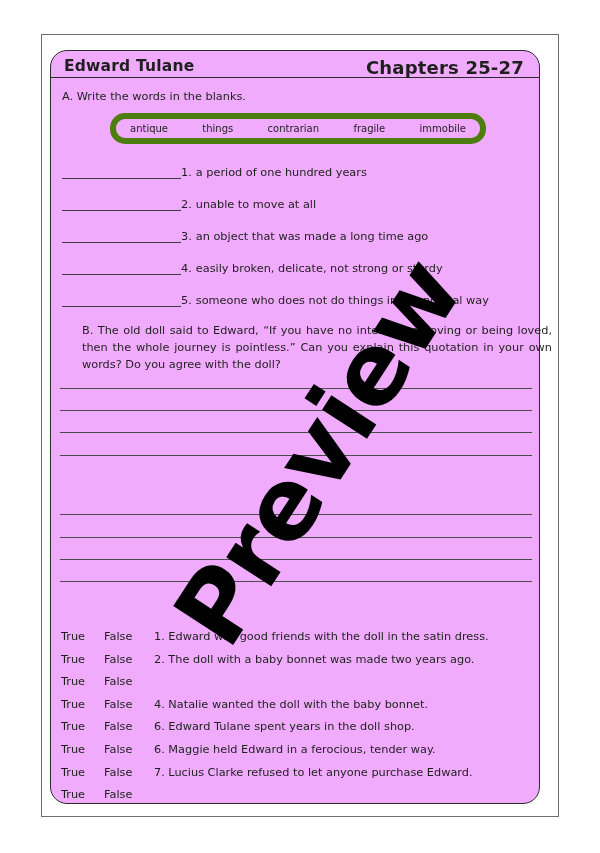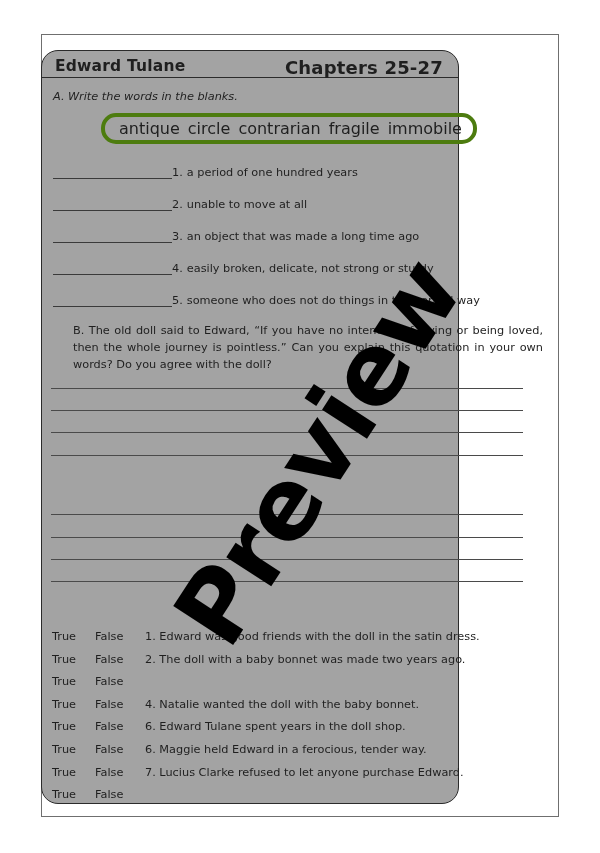--- a/index.html
+++ b/index.html
@@ -6,42 +6,42 @@
   .page {
     position:relative; width:600px; height:853px; background:#ffffff;
     font-family:"DejaVu Sans","Liberation Sans",sans-serif; color:#1f1f1f;
     overflow:hidden;
   }
   .outer-border {
     position:absolute; left:41px; top:34px; width:518px; height:783px;
     border:1px solid #6f6f6f; box-sizing:border-box; background:#ffffff;
   }
   .sheet {
-    position:absolute; left:41px; top:50px; width:418px; height:754px;
+    position:absolute; left:50px; top:50px; width:490px; height:754px;
     border:1px solid #2b2b2b; border-radius:17px; box-sizing:border-box;
-    background:#a3a3a3;
+    background:#f0abfc;
   }
   .header-bar {
     position:absolute; left:0; top:0; width:100%; height:27px;
     border-bottom:1px solid #2b2b2b; box-sizing:border-box;
   }
   .title-left {
     position:absolute; left:13px; top:6px;
     font-size:15.5px; font-weight:bold; letter-spacing:.2px;
   }
   .title-right {
     position:absolute; right:15px; top:6px;
     font-size:18px; font-weight:bold; letter-spacing:.2px;
   }
-  .sec-label { position:absolute; left:11px; font-size:11.3px; white-space:nowrap;font-style:italic; }
+  .sec-label { position:absolute; left:11px; font-size:11.3px; white-space:nowrap; }
   .word-bank {
     position:absolute; left:59px; top:62px; width:376px; height:31px;
-    border:4px solid #4d7c0f; border-radius:15px; box-sizing:border-box;
+    border:6px solid #4d7c0f; border-radius:15px; box-sizing:border-box;
     display:flex; align-items:center; justify-content:space-between;
-    padding:0 14px; font-size:16px;gap:8px;
+    padding:0 14px; font-size:10px;gap:8px;
   }
   .vocab-row {
     position:absolute; left:11px; height:16px; font-size:11.3px;
     display:flex; align-items:flex-end; white-space:nowrap;
   }
   .blank {
     display:inline-block; width:119px; height:14px;
     border-bottom:1px solid #3a3a3a;
   }
   .vocab-num { margin-right:4px; }
@@ -78,21 +78,21 @@
 
     <div class="header-bar">
       <span class="title-left">Edward Tulane</span>
       <span class="title-right">Chapters 25-27</span>
     </div>
 
     <div class="sec-label" style="top:39px;">A. Write the words in the blanks.</div>
 
     <div class="word-bank">
       <span>antique</span>
-      <span>circle</span>
+      <span>things</span>
       <span>contrarian</span>
       <span>fragile</span>
       <span>immobile</span>
     </div>
 
     <div class="vocab-row" style="top:112px;">
       <span class="blank"></span>
         <span class="vocab-num">1.</span>
         <span>a period of one hundred years</span>
     </div>

